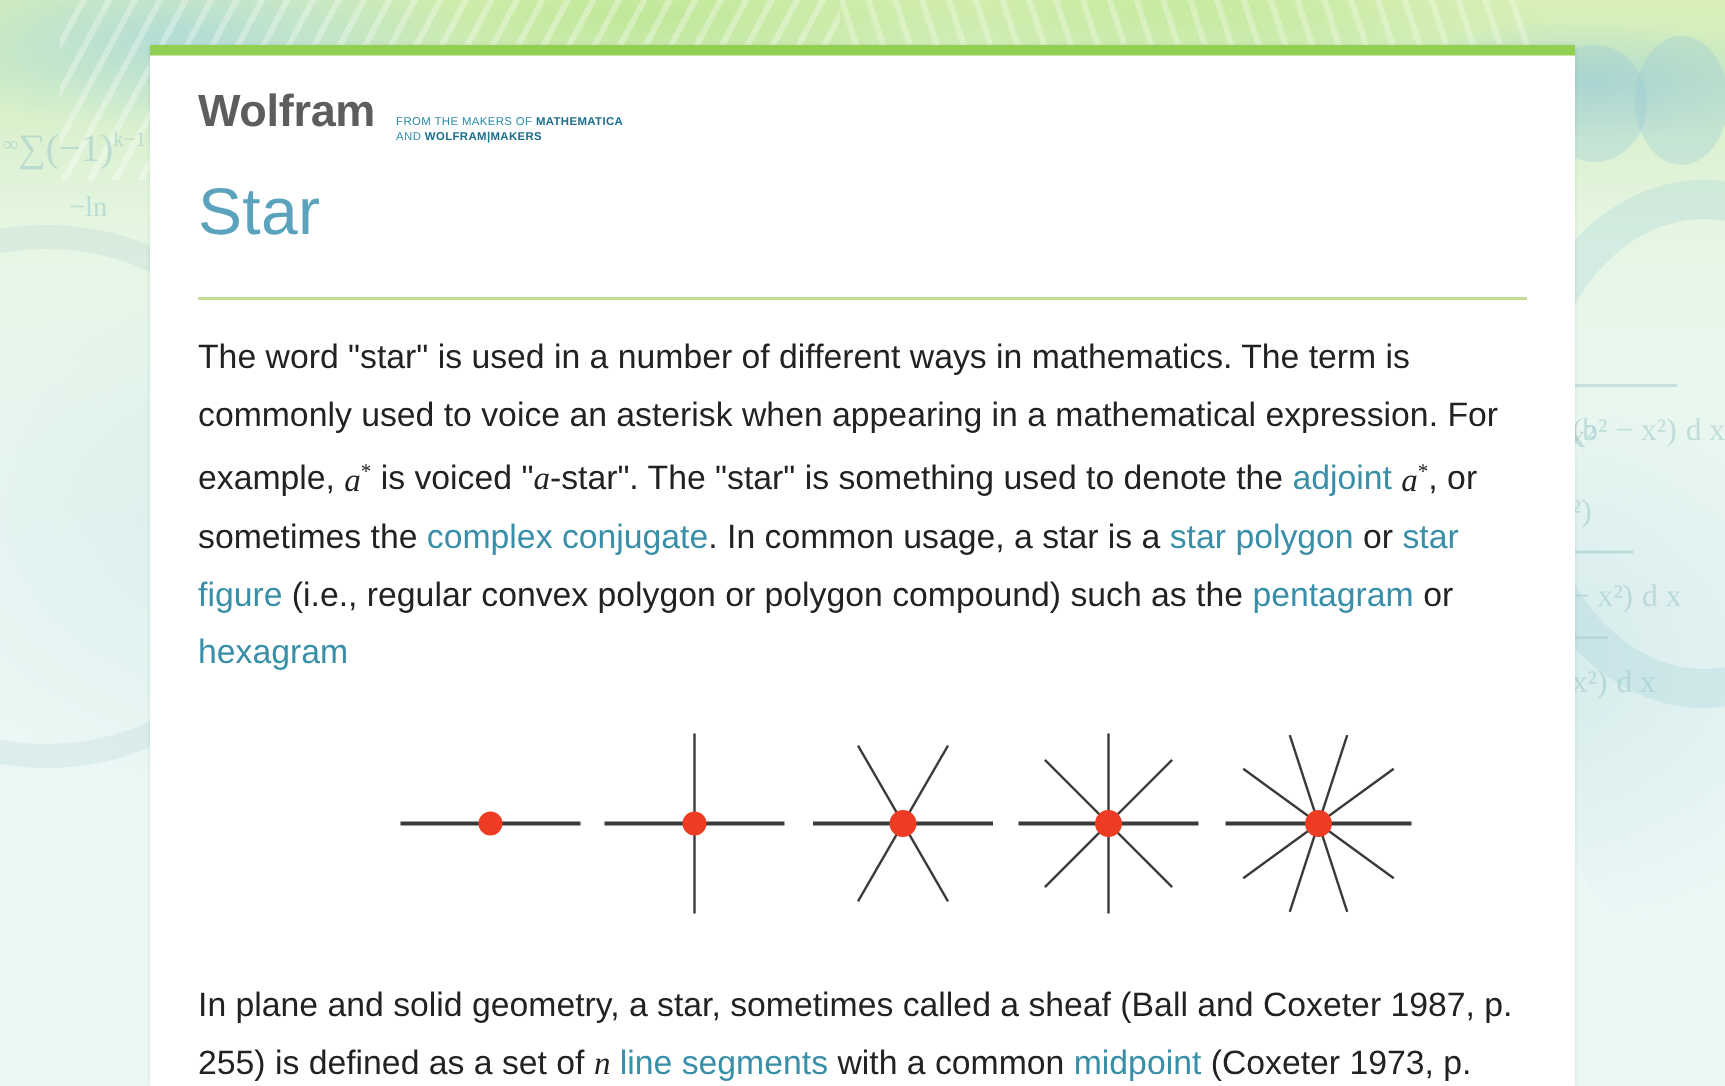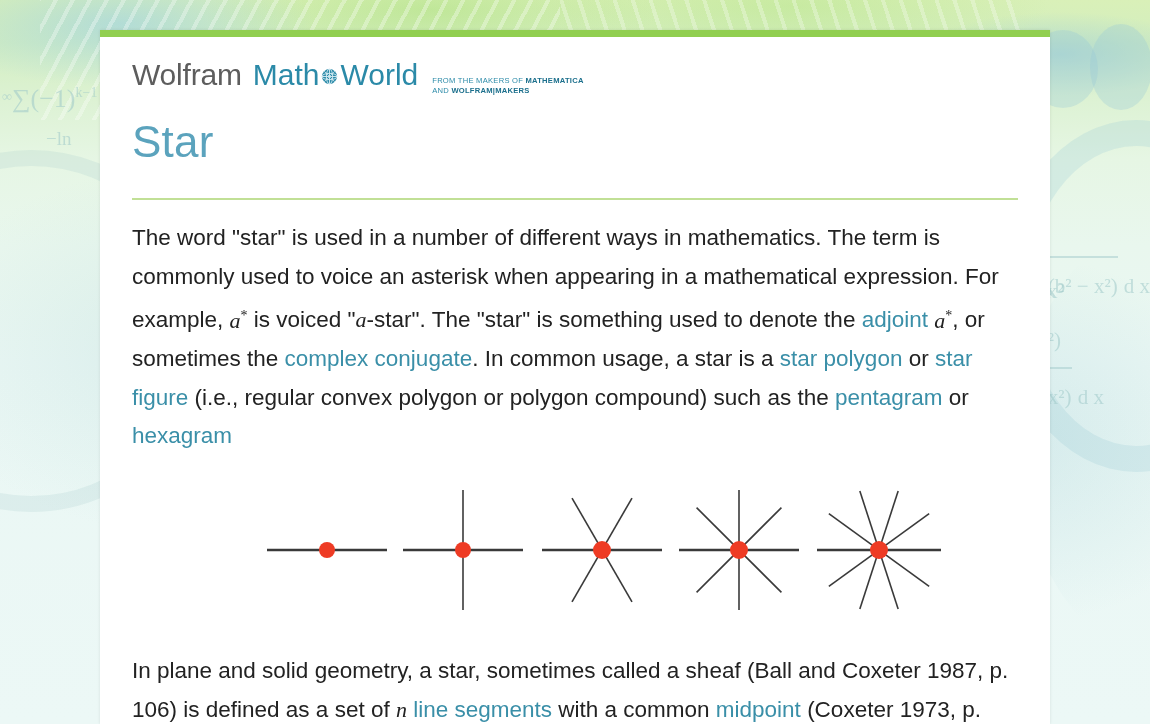--- a/index.html
+++ b/index.html
@@ -152,21 +152,21 @@
     display: flex;
     align-items: flex-start;
     padding-top: 22px;
     height: 36px;
   }
   .logo-wolfram {
     font-size: 30px;
     color: #5d5d5d;
     letter-spacing: -.2px;
     line-height: 32px;
-    font-weight: 400;
+    font-weight: 700;
   }
   .logo-math {
     font-size: 30px;
     color: #2b8aa8;
     line-height: 32px;
     margin-left: 11px;
     font-weight: 400;
     display: inline-flex;
     align-items: baseline;
   }
@@ -251,48 +251,32 @@
 
   <div class="bg-formula sum">
     <span class="sigma"><sup>∞</sup></span><span>∑</span><span>(−1)</span><sup>k−1</sup>
   </div>
   <div class="bg-formula small-ln">−ln</div>
 
   <div class="bg-formula xsq-top">x²</div>
   <div class="bg-formula integral-block">
     <div><span class="frac">(b² − x²)</span><span>d x</span></div>
     <div><span>²)</span></div>
+    <div><span class="frac">− x²)</span><span>d x</span></div>
     <div><span class="frac">x²)</span><span>d x</span></div>
   </div>
 </div>
 
 <div id="content-card">
   <div id="card-top-bar"></div>
 
   <div id="card-inner">
 
     <div id="logo-row">
       <span class="logo-wolfram">Wolfram</span>
-      <span class="logo-math">
-        <span>Math</span>
-          <span class="logo-globe">
-          <svg width="21" height="21" viewBox="0 0 24 24" aria-hidden="true">
-            <g>
-              <circle cx="12" cy="12" r="8.6" fill="#2b8aa8"></circle>
-              <ellipse cx="12" cy="12" rx="8.6" ry="3.6" fill="none" stroke="#cfe8f0" stroke-width="1.1"></ellipse>
-              <ellipse cx="12" cy="12" rx="3.6" ry="8.6" fill="none" stroke="#cfe8f0" stroke-width="1.1"></ellipse>
-              <line x1="3.4" y1="12" x2="20.6" y2="12" stroke="#cfe8f0" stroke-width="1.1"></line>
-              <line x1="12" y1="3.4" x2="12" y2="20.6" stroke="#cfe8f0" stroke-width="1.1"></line>
-              <line x1="5.9" y1="5.9" x2="18.1" y2="18.1" stroke="#cfe8f0" stroke-width=".9"></line>
-              <line x1="18.1" y1="5.9" x2="5.9" y2="18.1" stroke="#cfe8f0" stroke-width=".9"></line>
-            </g>
-          </svg>
-        </span>
-          <span>World</span>
-      </span>
       <span class="logo-tagline">
         <span><span>FROM THE MAKERS OF </span><b>MATHEMATICA</b></span><br>
         <span><span>AND </span><b>WOLFRAM|MAKERS</b></span>
       </span>
     </div>
 
     <h1 id="page-title">Star</h1>
     <div id="title-rule"></div>
 
     <p class="body-text"><span>The word "star" is used in a number of different ways in mathematics. The term is commonly used to voice an asterisk when appearing in a mathematical expression. For example, </span><span class="mathvar"><span>a</span><sup>*</sup></span><span> is voiced "</span><span class="mathvar">a</span><span>-star". The "star" is something used to denote the </span><a class="xref">adjoint</a><span> </span><span class="mathvar"><span>a</span><sup>*</sup></span><span>, or sometimes the </span><a class="xref">complex conjugate</a><span>. In common usage, a star is a </span><a class="xref">star polygon</a><span> or </span><a class="xref">star figure</a><span> (i.e., regular convex polygon or polygon compound) such as the </span><a class="xref">pentagram</a><span> or </span><a class="xref">hexagram</a></p>
@@ -327,16 +311,16 @@
               <line x1="696.8409463487533" y1="108.44268564213334" x2="797.1590536512467" y2="35.557314357866666" stroke="#3a3a3a" stroke-width="1.6" stroke-linecap="butt"></line>
               <line x1="727.8409463487533" y1="130.96550401029953" x2="766.1590536512467" y2="13.034495989700481" stroke="#3a3a3a" stroke-width="1.6" stroke-linecap="butt"></line>
               <line x1="766.1590536512467" y1="130.96550401029953" x2="727.8409463487533" y2="13.034495989700474" stroke="#3a3a3a" stroke-width="1.6" stroke-linecap="butt"></line>
               <line x1="797.1590536512467" y1="108.44268564213334" x2="696.8409463487533" y2="35.55731435786666" stroke="#3a3a3a" stroke-width="1.6" stroke-linecap="butt"></line>
               <circle cx="747" cy="72" r="9" fill="#ee3b24"></circle>
             </g>
           </g>
       </svg>
     </div>
 
-    <p class="body-text second"><span>In plane and solid geometry, a star, sometimes called a sheaf (Ball and Coxeter 1987, p. 106) is defined as a set of </span><span class="mathvar">n</span><span> </span><a class="xref">line segments</a><span> with a common </span><a class="xref">midpoint</a><span> (Coxeter 1973, p. 27). The figures above show the first few regular </span></p>
+    <p class="body-text second"><span>In plane and solid geometry, a star, sometimes called a sheaf (Ball and Coxeter 1987, p. 255) is defined as a set of </span><span class="mathvar">n</span><span> </span><a class="xref">line segments</a><span> with a common </span><a class="xref">midpoint</a><span> (Coxeter 1973, p. 27). The figures above show the first few regular </span></p>
 
   </div>
 </div>
 
 </body></html>

